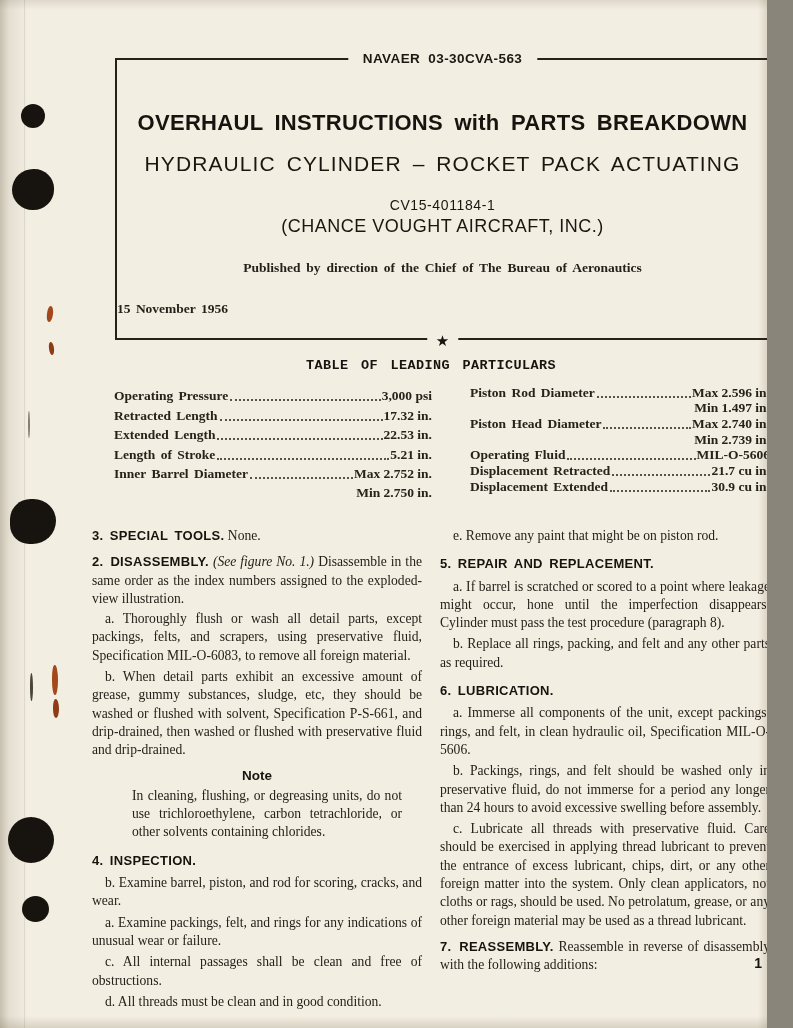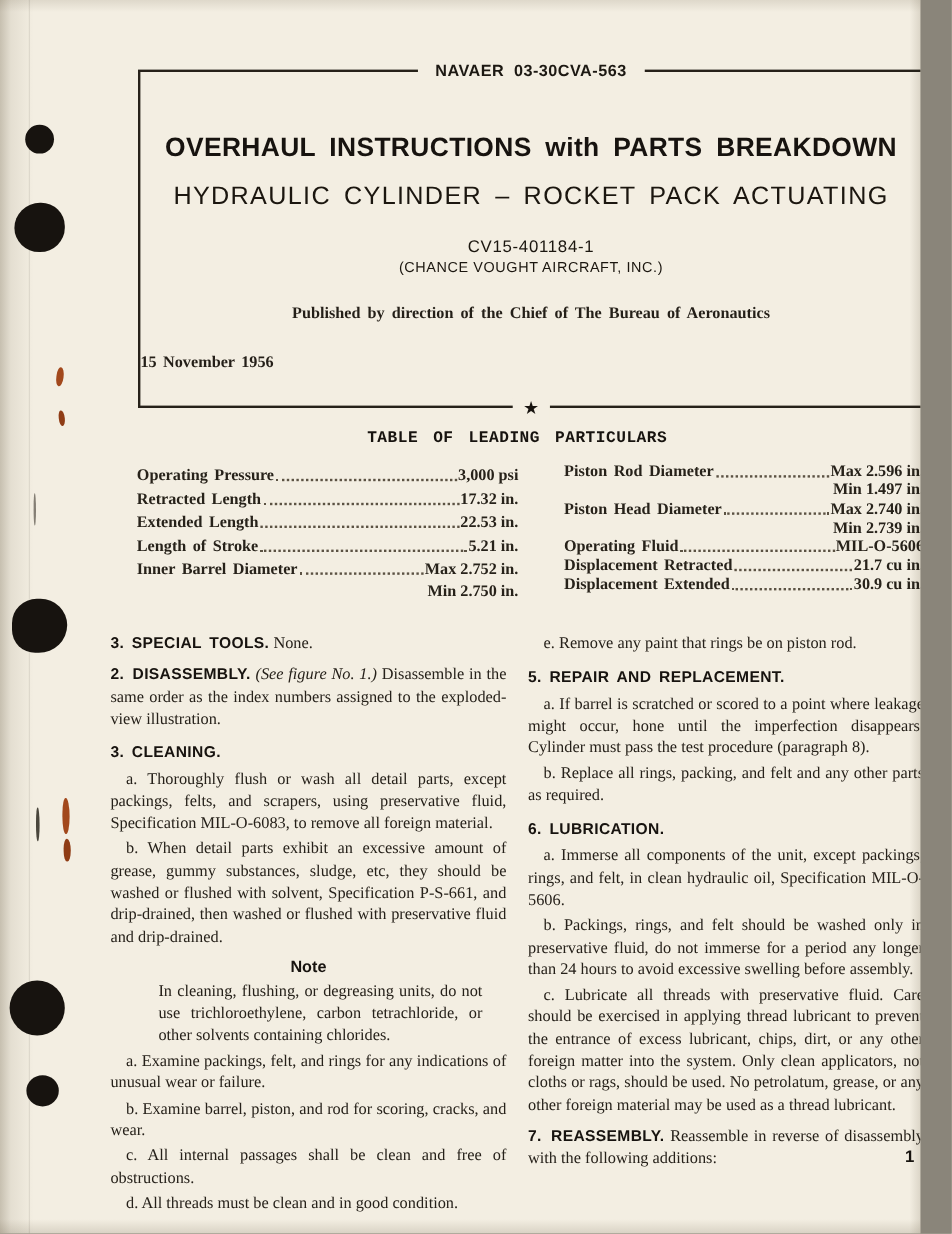--- a/index.html
+++ b/index.html
@@ -25,21 +25,21 @@
     padding:0 15px;font-family:"Liberation Sans",sans-serif;font-weight:700;font-size:13.5px;
     letter-spacing:.4px;word-spacing:4px;color:#1c1812;white-space:nowrap;}
   .star{position:absolute;bottom:-12px;left:50%;transform:translateX(-50%);background:#f3eee2;
     padding:0 9px;font-size:15px;line-height:18px;color:#17130f;}
   .t1{margin-top:50px;text-align:center;font-family:"Liberation Sans",sans-serif;font-weight:700;
     font-size:22px;letter-spacing:.3px;word-spacing:5px;color:#17130f;}
   .t2{margin-top:16px;text-align:center;font-family:"Liberation Sans",sans-serif;font-weight:400;
     font-size:21px;letter-spacing:1.1px;word-spacing:4px;color:#1b160f;}
   .t3{margin-top:21px;text-align:center;font-family:"Liberation Sans",sans-serif;font-size:14px;
     letter-spacing:.6px;color:#1b160f;}
-  .t4{margin-top:3px;text-align:center;font-family:"Liberation Sans",sans-serif;font-size:12px;
+  .t4{margin-top:3px;text-align:center;font-family:"Liberation Sans",sans-serif;font-size:18px;
     letter-spacing:.5px;color:#1b160f;}
   .t5{margin-top:23px;text-align:center;font-size:13.5px;font-weight:600;word-spacing:2.5px;}
   .t6{margin-top:25px;padding-right:11px;font-size:13.5px;font-weight:600;word-spacing:2px;}
   
   .particulars{position:absolute;left:0;top:358px;width:678px;}
   .p-head{text-align:center;font-family:Liberation Mono, monospace;font-weight:700;font-size:13.5px;
     letter-spacing:.4px;word-spacing:4px;color:#17130f;margin:0 0 12px 0;}
   .pcols{display:flex;}
   .pcol-l{width:340px;}
   .pcol-r{margin-left:23px;width:315px;}
@@ -166,32 +166,32 @@
             <span class="pvalue">30.9 cu in.</span>
           </div>
         </div>
       </div>
     </div>
 
     <div class="bodycols">
       <div class="bcol">
         <p class="si"><b class="sh">3. SPECIAL TOOLS.</b> <span>None.</span></p>
         <p class="si"><b class="sh">2. DISASSEMBLY.</b> <i>(See figure No. 1.)</i> <span>Disassemble in the same order as the index numbers assigned to the exploded-view illustration.</span></p>
-        <h3 class="shead">3. CLEANING.</h3>
         <p class="para">a. Thoroughly flush or wash all detail parts, except packings, felts, and scrapers, using preservative fluid, Specification MIL-O-6083, to remove all foreign material.</p>
         <p class="para">b. When detail parts exhibit an excessive amount of grease, gummy substances, sludge, etc, they should be washed or flushed with solvent, Specification P-S-661, and drip-drained, then washed or flushed with preservative fluid and drip-drained.</p>
         <div class="note-h">Note</div>
         <p class="note">In cleaning, flushing, or degreasing units, do not use trichloroethylene, carbon tetrachloride, or other solvents containing chlorides.</p>
+        <h3 class="shead">4. INSPECTION.</h3>
+        <p class="para">b. Examine barrel, piston, and rod for scoring, cracks, and wear.</p>
         <p class="para">a. Examine packings, felt, and rings for any indications of unusual wear or failure.</p>
-        <p class="para">b. Examine barrel, piston, and rod for scoring, cracks, and wear.</p>
         <p class="para">c. All internal passages shall be clean and free of obstructions.</p>
         <p class="para">d. All threads must be clean and in good condition.</p>
       </div>
       <div class="bcol bcol-r">
-        <p class="para" style="margin-top:6px;">e. Remove any paint that rings be on piston rod.</p>
+        <p class="para" style="margin-top:6px;">e. Remove any paint that might be on piston rod.</p>
         <h3 class="shead">5. REPAIR AND REPLACEMENT.</h3>
         <p class="para">a. If barrel is scratched or scored to a point where leakage might occur, hone until the imperfection disappears. Cylinder must pass the test procedure (paragraph 8).</p>
         <p class="para">b. Replace all rings, packing, and felt and any other parts as required.</p>
         <h3 class="shead">6. LUBRICATION.</h3>
         <p class="para">a. Immerse all components of the unit, except packings, rings, and felt, in clean hydraulic oil, Specification MIL-O-5606.</p>
         <p class="para">b. Packings, rings, and felt should be washed only in preservative fluid, do not immerse for a period any longer than 24 hours to avoid excessive swelling before assembly.</p>
         <p class="para">c. Lubricate all threads with preservative fluid. Care should be exercised in applying thread lubricant to prevent the entrance of excess lubricant, chips, dirt, or any other foreign matter into the system. Only clean applicators, not cloths or rags, should be used. No petrolatum, grease, or any other foreign material may be used as a thread lubricant.</p>
         <p class="si"><b class="sh">7. REASSEMBLY.</b> <span>Reassemble in reverse of disassembly with the following additions:</span></p>
       </div>
     </div>

